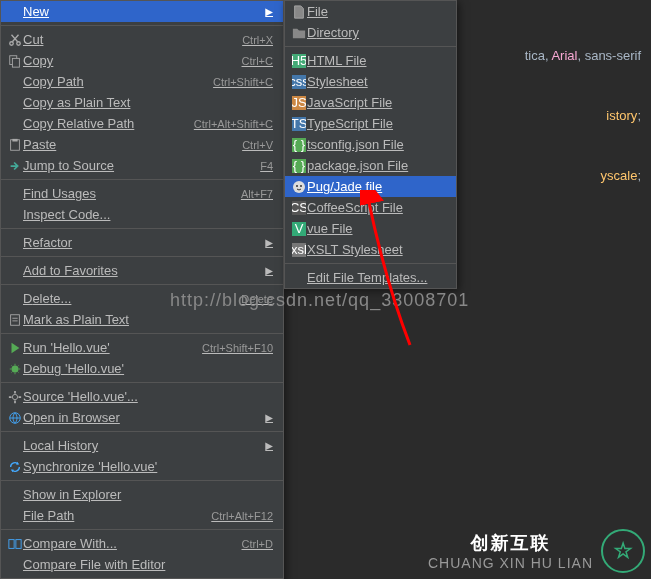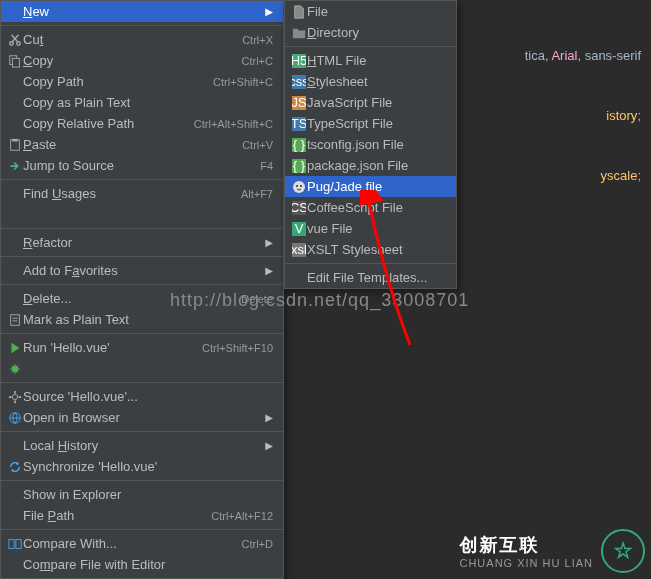--- a/index.html
+++ b/index.html
@@ -3,34 +3,34 @@
 <meta charset="utf-8">
 <style>
 * { margin: 0; padding: 0; box-sizing: border-box; font-family: "Segoe UI", Arial, sans-serif; font-size: 13px; }
 body { width: 651px; height: 579px; background: #2b2b2b; position: relative; overflow: hidden; }
 .code-bg { position: absolute; top: 0; left: 0; right: 0; height: 80px; padding: 6px 10px; color: #a9b7c6; font-family: "Consolas", monospace; font-size: 14px; line-height: 20px; white-space: pre; text-align: right; }
 .code-bg .str { color: #f9a8d4; }
 .code-bg .val { color: #ffc66d; }
 .menu { position: absolute; background: #3c3f41; border: 1px solid #555; box-shadow: 2px 2px 8px rgba(0,0,0,0.5); }
 .menu1 { left: 0; top: 0; width: 284px; }
 .menu2 { left: 284px; top: 0; width: 173px; }
-.item { display: flex; align-items: center; height: 21px; padding: 0 10px 0 6px; color: #bbbbbb; cursor: pointer; }
+.item { display: flex; align-items: center; height: 21px; padding: 0 10px 0 6px; color: #bbbbbb; cursor: pointer; text-decoration: underline; }
 .item.sel { background: #2f65ca; color: #fff; }
 .item .ic { width: 16px; height: 16px; display: flex; align-items: center; justify-content: center; flex-shrink: 0; }
 .item .lbl { flex: 1; }
 .item .lbl u { text-decoration: underline; }
 .item .sc { color: #999; font-size: 11px; }
 .item .arrow { margin-left: auto; color: #bbb; font-size: 10px; }
 .item.sel .arrow { color: #fff; }
 .sep { height: 1px; background: #555; margin: 3px 0; }
 .watermark { position: absolute; top: 290px; left: 170px; color: #888; font-family: Liberation Sans, sans-serif; font-size: 18px; pointer-events: none; letter-spacing: 1px; }
 .arrow-annotation { position: absolute; pointer-events: none; }
 .logo { position: absolute; bottom: 6px; right: 6px; display: flex; align-items: center; gap: 8px; }
-.logo-text { color: #fff; font-size: 18px; font-weight: bold; letter-spacing: 2px; }
-.logo-sub { color: #999; font-size: 11px; letter-spacing: 1px; }
+.logo-text { color: #fff; font-size: 18px; font-weight: bold; letter-spacing: 2px; text-align: center; }
+.logo-sub { color: #999; font-size: 14px; letter-spacing: 1px; }
 .logo-mark { width: 44px; height: 44px; border-radius: 50%; border: 2px solid #3a7; display: flex; align-items: center; justify-content: center; color: #3a7; font-size: 22px; font-weight: bold; }
 svg { display: block; }
 </style>
 </head>
 <body>
 
 <div class="code-bg">
   <div><span>tica, </span><span class="str">Arial</span><span>, sans-serif</span></div>
   <div><span class="val">istory</span><span>;</span></div>
   <div><span class="val">yscale</span><span>;</span></div>
@@ -98,20 +98,21 @@
       <span class="sc">F4</span>
     </div>
     <div class="sep"></div>
     <div class="item">
       <span class="ic"></span>
       <span class="lbl">Find <u>U</u>sages</span>
       <span class="sc">Alt+F7</span>
     </div>
     <div class="item">
       <span class="ic"></span>
+      <span class="lbl">Inspect Code...</span>
     </div>
     <div class="sep"></div>
     <div class="item">
       <span class="ic"></span>
       <span class="lbl"><u>R</u>efactor</span>
       <span class="arrow">▶</span>
     </div>
     <div class="sep"></div>
     <div class="item">
       <span class="ic"></span>
@@ -143,20 +144,21 @@
       <span class="lbl">Run 'Hello.vue'</span>
       <span class="sc">Ctrl+Shift+F10</span>
     </div>
     <div class="item">
       <span class="ic">
         <svg width="14" height="14" viewBox="0 0 16 16">
           <circle cx="8" cy="8" r="4" fill="#5a5"></circle>
           <path d="M8 2v2M8 12v2M2 8h2M12 8h2M4 4l1 1M11 11l1 1M12 4l-1 1M5 11l-1 1" stroke="#5a5"></path>
         </svg>
       </span>
+      <span class="lbl">Debug 'Hello.vue'</span>
     </div>
     <div class="sep"></div>
     <div class="item">
       <span class="ic">
         <svg width="14" height="14" viewBox="0 0 16 16">
           <circle cx="8" cy="8" r="3" fill="none" stroke="#aaa"></circle>
           <path d="M8 1v3M8 12v3M1 8h3M12 8h3" stroke="#aaa" stroke-width="2"></path>
         </svg>
       </span>
       <span class="lbl">Source 'Hello.vue'...</span>

